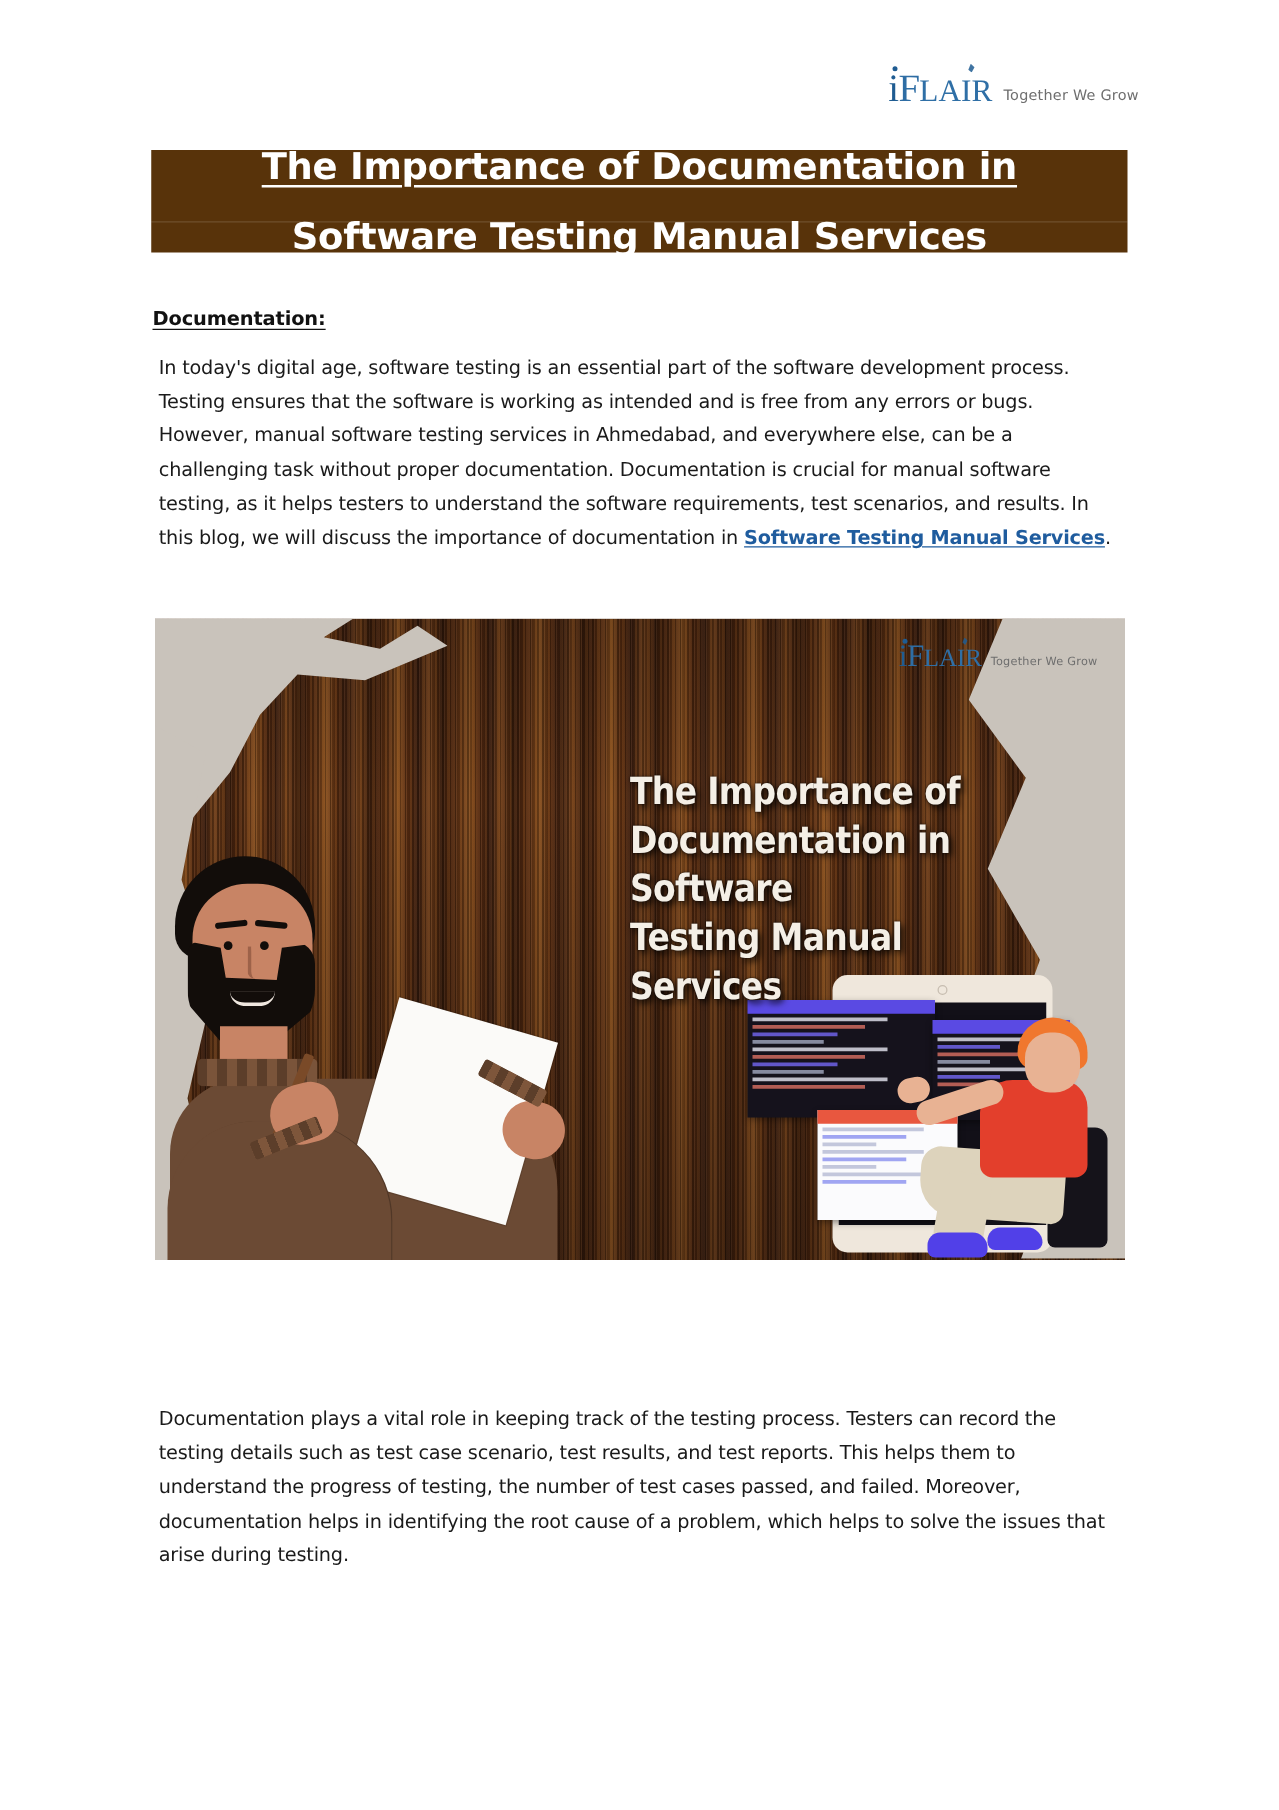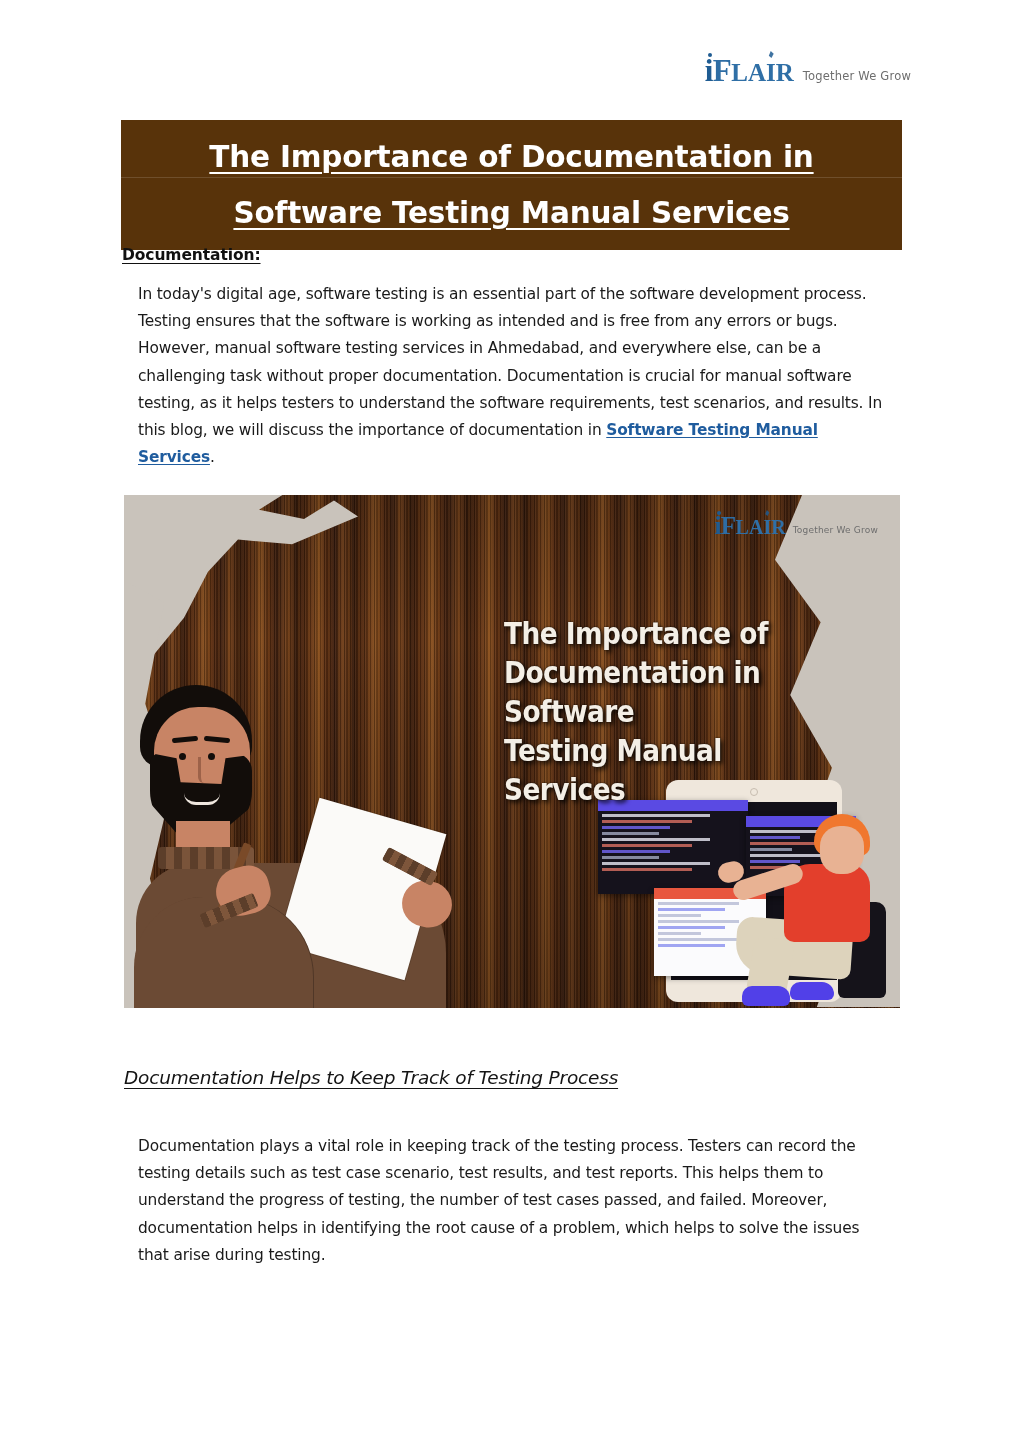--- a/index.html
+++ b/index.html
@@ -26,21 +26,21 @@
     position: absolute;
     top: 44px; right: 112px;
     display: flex;
     align-items: flex-end;
     gap: 9px;
     height: 42px;
   }
   .logo-word {
     position: relative;
     font-family: "Liberation Serif", serif;
-    font-weight: bold;
+    font-weight: normal;
     color: #2e6da4;
     font-size: 31px;
     line-height: 1;
     letter-spacing: -0.5px;
     white-space: nowrap;
   }
   .logo-word .lw-i { font-size: 31px; color: #1f5c92; }
   .logo-word .lw-f { font-size: 31px; color: #2e6da4; }
   .logo-word .lw-rest { font-size: 25px; color: #2f6fa6; letter-spacing: 0px; }
   .logo-dot {
@@ -63,21 +63,21 @@
     color: #6e6e6e;
     letter-spacing: .2px;
     padding-bottom: 3px;
     white-space: nowrap;
   }
 
   
   .title-banner {
     position: absolute;
     left: 121px; top: 120px;
-    width: 781px; height: 130px;
+    width: 781px; height: 82px;
     background: #58330a;
     display: flex;
     flex-direction: column;
     justify-content: center;
     align-items: center;
   }
   .title-banner .band-sep {
     position: absolute;
     left: 0; right: 0; top: 57px;
     height: 1px;
@@ -112,21 +112,21 @@
     text-decoration: underline;
     text-underline-offset: 3px;
     margin: 0 0 17px 0;
     letter-spacing: -0.1px;
   }
   .para {
     font-family: "DejaVu Sans", sans-serif;
     font-size: 15.4px;
     line-height: 27.2px;
     color: #1a1a1a;
-    margin: 16px;
+    margin: 5px;
     letter-spacing: -0.15px;
     text-align: left;
   }
   .link {
     color: #1f5c9e;
     font-weight: bold;
     text-decoration: underline;
     text-underline-offset: 2px;
   }
 
@@ -466,18 +466,17 @@
     <div class="hero-logo">
       <div class="logo-word">
         <span class="logo-dot"></span>
         <span class="logo-mark"></span>
         <span class="lw-i">i</span><span class="lw-f">F</span><span class="lw-rest">LAIR</span>
       </div>
       <div class="logo-tag">Together We Grow</div>
     </div>
   </div>
 
-  <div class="sec-heading">Documentation Helps to Keep Track of Testing Process</div>
   <div class="sec-para">
     <p class="para">Documentation plays a vital role in keeping track of the testing process. Testers can record the testing details such as test case scenario, test results, and test reports. This helps them to understand the progress of testing, the number of test cases passed, and failed. Moreover, documentation helps in identifying the root cause of a problem, which helps to solve the issues that arise during testing.</p>
   </div>
 
 </div>
 
 </body></html>

